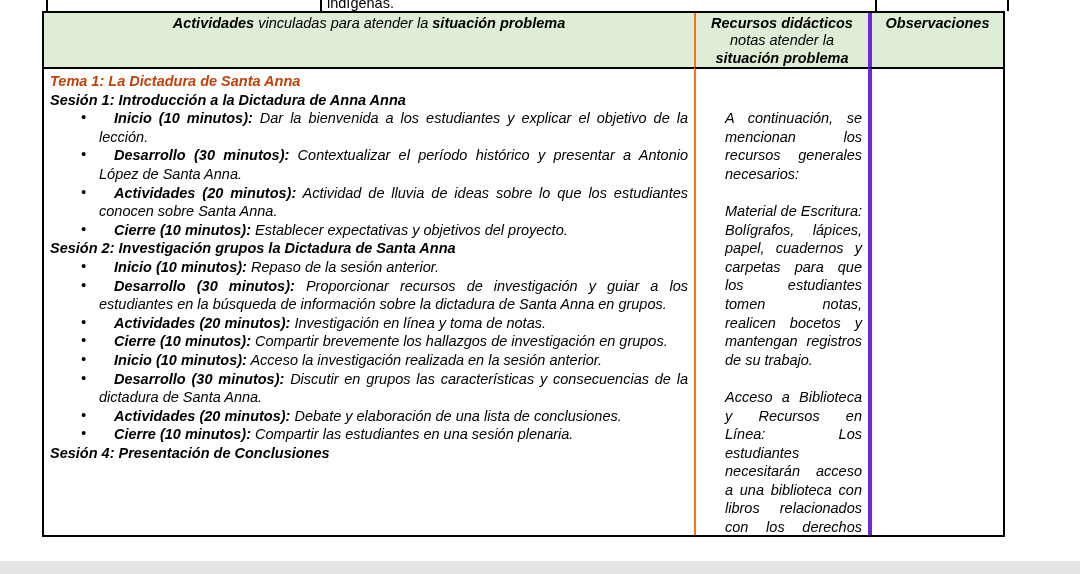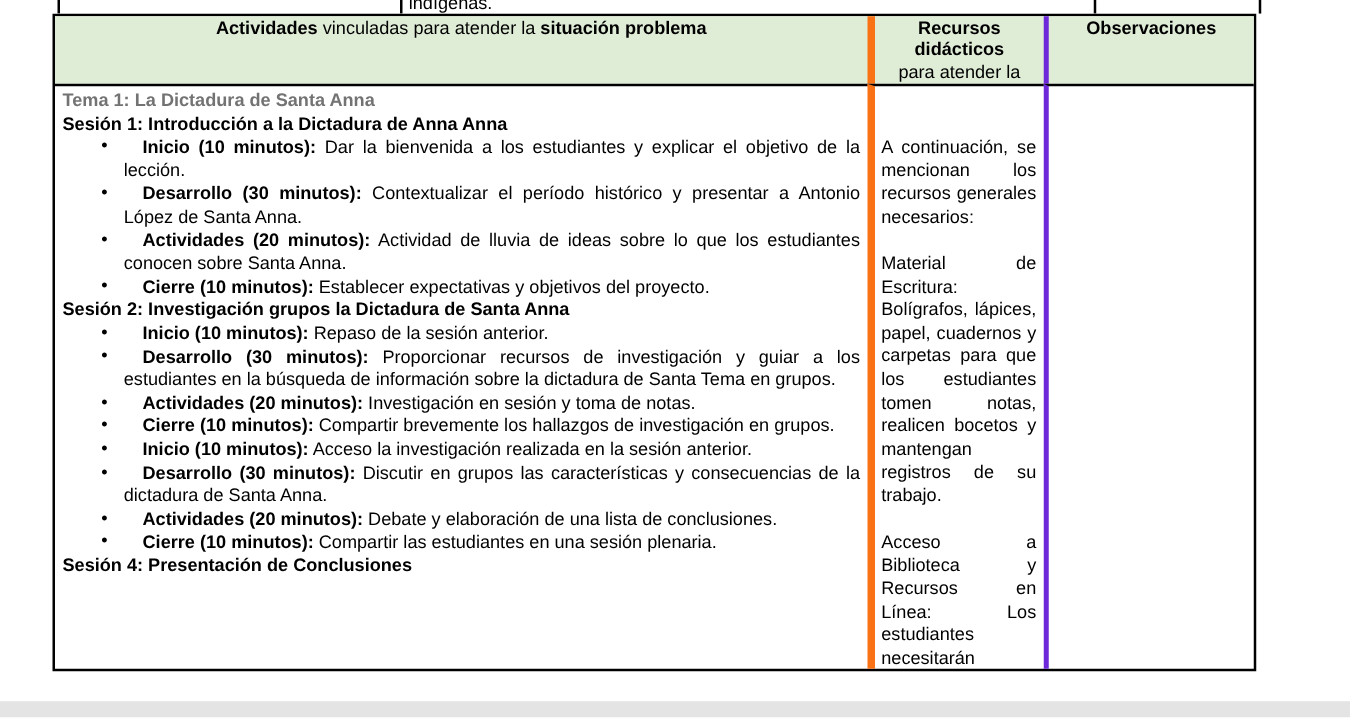--- a/index.html
+++ b/index.html
@@ -20,43 +20,43 @@
 
   
   .doc-table{
     position:absolute;left:42px;top:11px;width:963px;height:526px;
     border:2px solid #000;box-sizing:border-box;
     display:flex;flex-direction:column;background:#fff;
   }
   .row{display:flex;width:100%;}
   .header-row{height:54px;background:#dfecd6;flex:0 0 auto;}
   .body-row{flex:1 1 auto;min-height:0;}
-  .cell{box-sizing:border-box;overflow:hidden;}
+  .cell{box-sizing:border-box;overflow:hidden;font-style:italic;}
   .c1{width:650px;flex:0 0 auto;}
-  .c2{width:141px;flex:0 0 auto;border-left:6px solid #f97316;}
+  .c2{width:174px;flex:0 0 auto;border-left:2px solid #f97316;}
   .c3{flex:1 1 auto;border-left:4px solid #6d28d9;}
   .body-row .cell{border-top:2px solid #000;}
 
   .hdr{font-size:14.5px;line-height:17.4px;text-align:center;padding-top:2px;}
   .bold{font-weight:bold;}
 
   
   .col1-body{
     padding:3px 6px 0 6px;
     font-size:14.5px;line-height:18.6px;text-align:justify;
   }
-  .tema{font-weight:bold;color:#737373;}
+  .tema{font-weight:bold;color:#c2410c;}
   .session{font-weight:bold;}
   .li{position:relative;padding-left:49px;text-indent:15px;}
   .li .dot{position:absolute;left:31px;top:-1px;text-indent:0;font-size:14.5px;}
 
   
   .col2-body{
     padding:40px 6px 0 5px;
-    font-size:14.5px;line-height:18.6px;text-align:justify;
+    font-size:14.5px;line-height:18.6px;text-align:justify;margin-left:24px;
   }
   .res-para{margin:0 0 18.6px 0;}
 
   
   .footer-strip{position:absolute;left:0;top:561px;width:1080px;height:13px;background:#e4e4e4;}
 </style>
 </head>
 <body>
 
 <div class="top-sliver">
@@ -67,38 +67,38 @@
   <span class="fragment-text">indígenas.</span>
 </div>
 
 <div class="doc-table">
   <div class="row header-row">
     <div class="cell c1 hdr">
       <span class="bold">Actividades</span><span> vinculadas para atender la </span><span class="bold">situación problema</span>
     </div>
     <div class="cell c2 hdr">
       <div class="bold">Recursos didácticos</div>
-      <div>para atender la</div>
+      <div>notas atender la</div>
       <div class="bold">situación problema</div>
     </div>
     <div class="cell c3 hdr bold">Observaciones</div>
   </div>
   <div class="row body-row">
     <div class="cell c1">
       <div class="col1-body" id="col1-body">
           <div class="tema">Tema 1: La Dictadura de Santa Anna</div>
           <div class="session">Sesión 1: Introducción a la Dictadura de Anna Anna</div>
           <div class="li"><span class="dot">•</span><span class="bold">Inicio (10 minutos):</span><span> Dar la bienvenida a los estudiantes y explicar el objetivo de la lección.</span></div>
           <div class="li"><span class="dot">•</span><span class="bold">Desarrollo (30 minutos):</span><span> Contextualizar el período histórico y presentar a Antonio López de Santa Anna.</span></div>
           <div class="li"><span class="dot">•</span><span class="bold">Actividades (20 minutos):</span><span> Actividad de lluvia de ideas sobre lo que los estudiantes conocen sobre Santa Anna.</span></div>
           <div class="li"><span class="dot">•</span><span class="bold">Cierre (10 minutos):</span><span> Establecer expectativas y objetivos del proyecto.</span></div>
           <div class="session">Sesión 2: Investigación grupos la Dictadura de Santa Anna</div>
           <div class="li"><span class="dot">•</span><span class="bold">Inicio (10 minutos):</span><span> Repaso de la sesión anterior.</span></div>
-          <div class="li"><span class="dot">•</span><span class="bold">Desarrollo (30 minutos):</span><span> Proporcionar recursos de investigación y guiar a los estudiantes en la búsqueda de información sobre la dictadura de Santa Tema en grupos.</span></div>
-          <div class="li"><span class="dot">•</span><span class="bold">Actividades (20 minutos):</span><span> Investigación en sesión y toma de notas.</span></div>
+          <div class="li"><span class="dot">•</span><span class="bold">Desarrollo (30 minutos):</span><span> Proporcionar recursos de investigación y guiar a los estudiantes en la búsqueda de información sobre la dictadura de Santa Anna en grupos.</span></div>
+          <div class="li"><span class="dot">•</span><span class="bold">Actividades (20 minutos):</span><span> Investigación en línea y toma de notas.</span></div>
           <div class="li"><span class="dot">•</span><span class="bold">Cierre (10 minutos):</span><span> Compartir brevemente los hallazgos de investigación en grupos.</span></div>
           <div class="li"><span class="dot">•</span><span class="bold">Inicio (10 minutos):</span><span> Acceso la investigación realizada en la sesión anterior.</span></div>
           <div class="li"><span class="dot">•</span><span class="bold">Desarrollo (30 minutos):</span><span> Discutir en grupos las características y consecuencias de la dictadura de Santa Anna.</span></div>
           <div class="li"><span class="dot">•</span><span class="bold">Actividades (20 minutos):</span><span> Debate y elaboración de una lista de conclusiones.</span></div>
           <div class="li"><span class="dot">•</span><span class="bold">Cierre (10 minutos):</span><span> Compartir las estudiantes en una sesión plenaria.</span></div>
           <div class="session">Sesión 4: Presentación de Conclusiones</div>
         </div>
     </div>
     <div class="cell c2">
       <div class="col2-body" id="col2-body">

